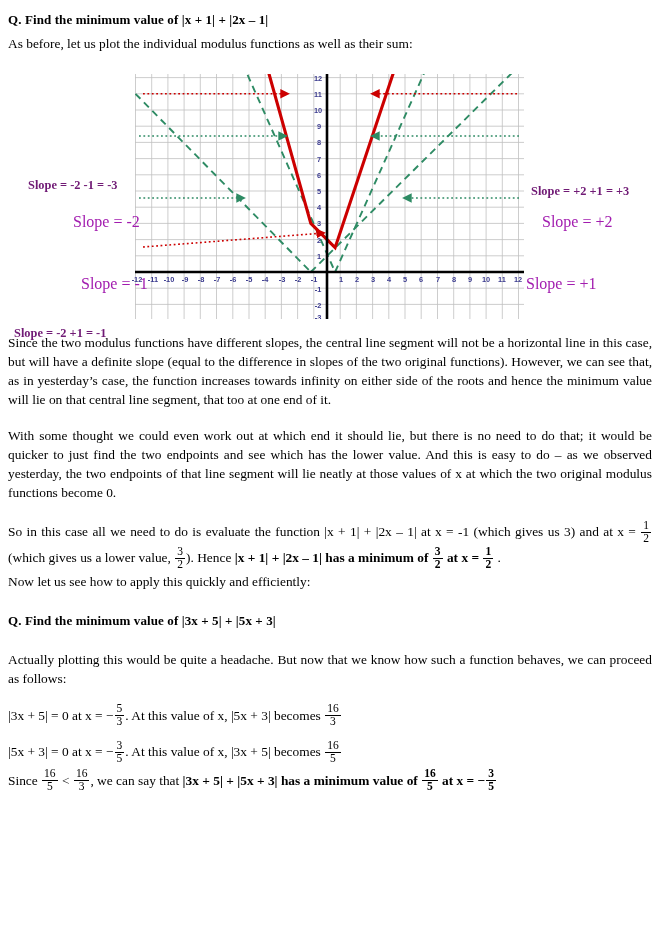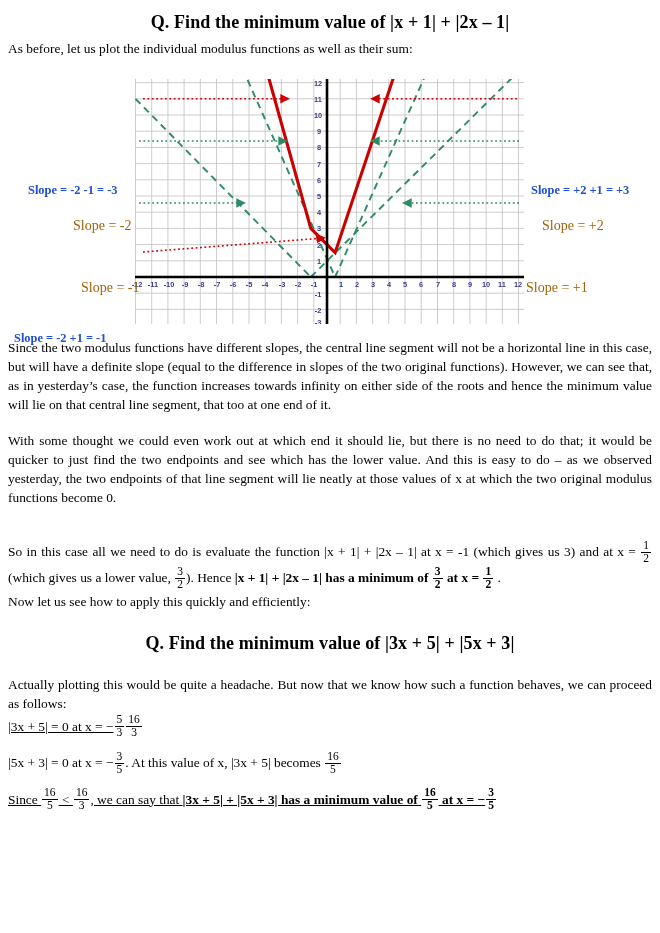--- a/index.html
+++ b/index.html
@@ -12,23 +12,22 @@
     font-family: "Liberation Serif", "DejaVu Serif", serif;
     color: #000000;
     font-size: 13.2px;
     position: relative;
     overflow: hidden;
   }
   .page { position: relative; width: 660px; height: 933px; padding: 0 8px; }
 
   .q-heading {
     font-weight: bold;
-    font-size: 18px;
+    font-size: 13px;
     letter-spacing: 0.1px;
-    text-align: center;
   }
   p.para {
     margin: 0;
     text-align: justify;
     line-height: 1.42;
     font-size: 13.4px;
   }
   .nojust { text-align: left; }
 
   
@@ -52,27 +51,27 @@
     height: 252px;
     margin-left: -8px;
   }
   .graph-svg { position: absolute; left: 0; top: 0; }
   .lbl {
     position: absolute;
     white-space: nowrap;
     font-family: "Liberation Serif", "DejaVu Serif", serif;
   }
   .lbl-red {
-    color: #1d4ed8;
+    color: #701a75;
     font-weight: bold;
     font-size: 12.4px;
   }
   .lbl-green {
-    color: #a16207;
-    font-size: 14px;
+    color: #a21caf;
+    font-size: 16px;
   }
 </style>
 </head>
 <body>
 
 <div class="page">
 
   <div style="margin-top:12px;" class="q-heading">Q. Find the minimum value of |x + 1| + |2x – 1|</div>
 
   <p class="para nojust" style="margin-top:6px;">As before, let us plot the individual modulus functions as well as their sum:</p>
@@ -208,50 +207,50 @@
         <text x="319" y="159.3">3</text>
           <text x="319" y="175.5">2</text>
           <text x="319" y="191.7">1</text>
         <text x="318" y="224.5">-1</text>
           <text x="318" y="240.7">-2</text>
           <text x="318" y="252.5">-3</text>
       </g>
     </svg>
 
     <span class="lbl lbl-red" style="left:28px; top:111px;">Slope = -2 -1 = -3</span>
-    <span class="lbl lbl-red" style="left:531px; top:111px;">Slope = +2 +1 = +3</span>
+    <span class="lbl lbl-red" style="left:531px; top:117px;">Slope = +2 +1 = +3</span>
 
     <span class="lbl lbl-green" style="left:73px; top:146px;">Slope = -2</span>
     <span class="lbl lbl-green" style="left:526px; top:146px;margin-left:16px;">Slope = +2</span>
 
     <span class="lbl lbl-green" style="left:81px; top:208px;text-align:right;">Slope = -1</span>
     <span class="lbl lbl-green" style="left:526px; top:208px;">Slope = +1</span>
 
     <span class="lbl lbl-red" style="left:14px; top:259px;">Slope = -2 +1 = -1</span>
   </div>
 
   <p class="para" style="margin-top:14px;">Since the two modulus functions have different slopes, the central line segment will not be a horizontal line in this case, but will have a definite slope (equal to the difference in slopes of the two original functions). However, we can see that, as in yesterday’s case, the function increases towards infinity on either side of the roots and hence the minimum value will lie on that central line segment, that too at one end of it.</p>
 
   <p class="para" style="margin-top:17px;">With some thought we could even work out at which end it should lie, but there is no need to do that; it would be quicker to just find the two endpoints and see which has the lower value. And this is easy to do – as we observed yesterday, the two endpoints of that line segment will lie neatly at those values of x at which the two original modulus functions become 0.</p>
 
-  <p class="para" style="margin-top:32px; line-height:1.95;">
+  <p class="para" style="margin-top:17px; line-height:1.95;">
     <span>So in this case all we need to do is evaluate the function |x + 1| + |2x – 1| at x = -1 (which gives us 3) and at x = </span><span class="frac"><span class="num">1</span><span class="den">2</span></span><span> (which gives us a lower value, </span><span class="frac"><span class="num">3</span><span class="den">2</span></span><span>). Hence </span><b class="bold">|x + 1| + |2x – 1| has a minimum of </b><b class="frac bold"><span class="num">3</span><span class="den">2</span></b><b class="bold"> at x = </b><b class="frac bold"><span class="num">1</span><span class="den">2</span></b><span> .</span>
   </p>
 
   <p class="para nojust" style="">Now let us see how to apply this quickly and efficiently:</p>
 
   <div class="q-heading" style="margin-top:22px;font-family:Liberation Serif, serif;">Q. Find the minimum value of |3x + 5| + |5x + 3|</div>
 
   <p class="para nojust" style="margin-top:21px;">Actually plotting this would be quite a headache. But now that we know how such a function behaves, we can proceed as follows:</p>
 
-  <p class="para nojust" style="line-height:2.05;text-decoration:underline;">
-    <span>|3x + 5| = 0 at x = −</span><span class="frac"><span class="num">5</span><span class="den">3</span></span><span class="frac"><span class="num">16</span><span class="den">3</span></span>
+  <p class="para nojust" style="margin-top:14px; line-height:2.05;">
+    <span>|3x + 5| = 0 at x = −</span><span class="frac"><span class="num">5</span><span class="den">3</span></span><span>. At this value of x, |5x + 3| becomes </span><span class="frac"><span class="num">16</span><span class="den">3</span></span>
   </p>
 
   <p class="para nojust" style="margin-top:9px; line-height:2.05;">
     <span>|5x + 3| = 0 at x = −</span><span class="frac"><span class="num">3</span><span class="den">5</span></span><span>. At this value of x, |3x + 5| becomes </span><span class="frac"><span class="num">16</span><span class="den">5</span></span>
   </p>
 
-  <p class="para nojust" style="margin-top:9px; line-height:2.05;text-decoration:underline;">
+  <p class="para nojust" style="margin-top:1px; line-height:2.05;">
     <span>Since </span><span class="frac"><span class="num">16</span><span class="den">5</span></span><span> &lt; </span><span class="frac"><span class="num">16</span><span class="den">3</span></span><span>, we can say that </span><b class="bold">|3x + 5| + |5x + 3| has a minimum value of </b><b class="frac bold"><span class="num">16</span><span class="den">5</span></b><b class="bold"> at x = −</b><b class="frac bold"><span class="num">3</span><span class="den">5</span></b>
   </p>
 
 </div>
 
 </body></html>

